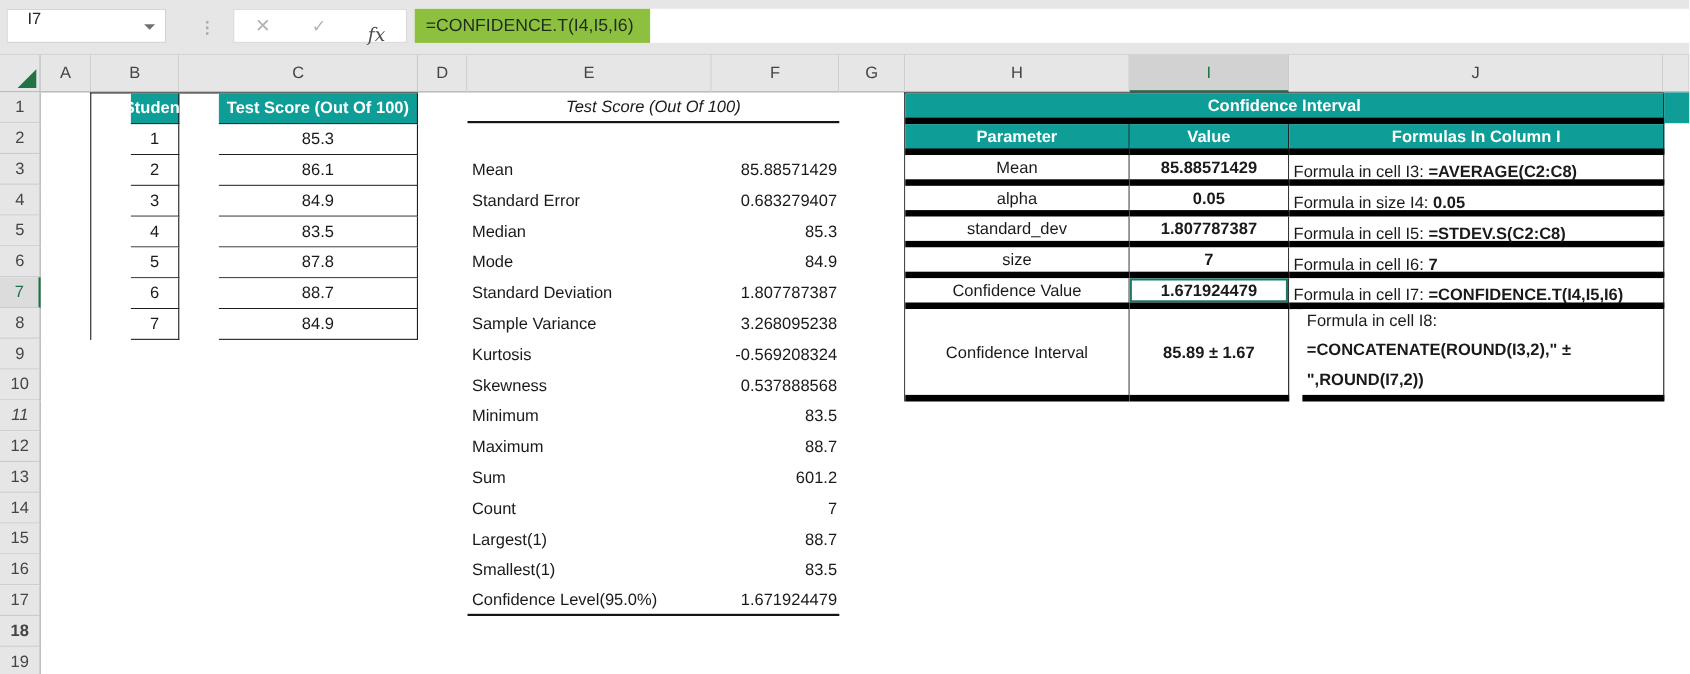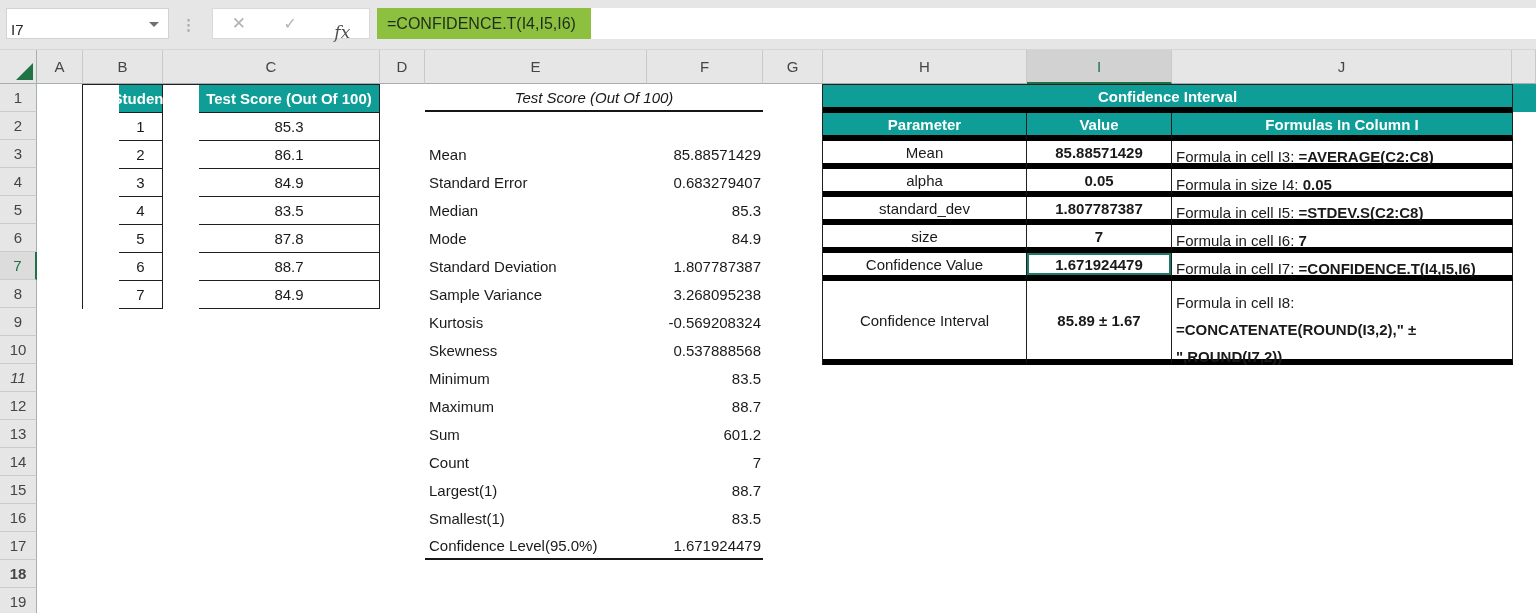--- a/index.html
+++ b/index.html
@@ -2,23 +2,23 @@
 <html><head>
 <meta charset="utf-8">
 <style>
   html,body{margin:0;padding:0;background:#fff;}
   .app{position:relative;width:1536px;height:613px;overflow:hidden;
        font-family:"Liberation Sans",sans-serif;color:#1a1a1a;background:#fff;}
 
   
   .topbar{position:absolute;left:0;top:0;width:1536px;height:50px;background:#E6E6E6;
           border-bottom:1px solid #D5D5D5;box-sizing:border-box;}
-  .namebox{position:absolute;left:6px;top:8px;width:163px;height:31px;background:#fff;
-           border:1px solid #D2D2D2;box-sizing:border-box;display:flex;align-items:flex-end;
-           padding-left:4px;font-size:15px;color:#262626;}
+  .namebox{position:absolute;left:6px;top:8px;width:145px;height:31px;background:#fff;
+           border:1px solid #D2D2D2;box-sizing:border-box;display:flex;align-items:flex-start;
+           padding-left:18px;font-size:15px;color:#262626;}
   .nb-arrow{position:absolute;right:9px;top:13px;width:0;height:0;
             border-left:5px solid transparent;border-right:5px solid transparent;
             border-top:5px solid #707070;}
   .dots{position:absolute;left:181px;top:9px;height:31px;display:flex;align-items:center;
         color:#ABABAB;font-size:15px;font-weight:bold;letter-spacing:0;}
   .ops{position:absolute;left:212px;top:8px;width:158px;height:31px;background:#fff;
        border:1px solid #D9D9D9;box-sizing:border-box;display:flex;align-items:center;
        justify-content:space-around;}
   .ic-x{color:#B3B3B3;font-size:17px;}
   .ic-check{color:#B3B3B3;font-size:16px;}
@@ -67,21 +67,21 @@
       border-top:1px solid #1f1f1f;border-left:1px solid #1f1f1f;}
   .ci > div{box-sizing:border-box;border-right:1px solid #1f1f1f;border-bottom:6px solid #000000;
       background:#fff;font-size:15px;}
   .ci-title{grid-column:1/4;display:flex;align-items:center;justify-content:center;}
   .ci-h{display:flex;align-items:center;justify-content:center;}
   .ci-param{display:flex;align-items:center;justify-content:center;}
   .ci-value{display:flex;align-items:center;justify-content:center;font-weight:bold;}
   .ci-value.active{box-shadow:inset 0 0 0 2px #1B7A6B;}
   .ci-formula{display:flex;align-items:center;padding:8px 3px 0 4px;font-size:14.5px;white-space:nowrap;}
   .ci-formula .b{font-weight:bold;}
-  .ci-formula.multi{white-space:pre-line;line-height:27px;align-items:flex-start;}
+  .ci-formula.multi{white-space:pre-line;line-height:27px;align-items:flex-end;margin-left:12px;}
   .tealbleed{position:absolute;left:1513px;top:84px;width:23px;height:28px;background:#0E9D97;}
 </style>
 </head>
 <body>
 
 <div class="app">
 
   <div class="topbar">
     <div class="namebox">
       <span>I7</span>

